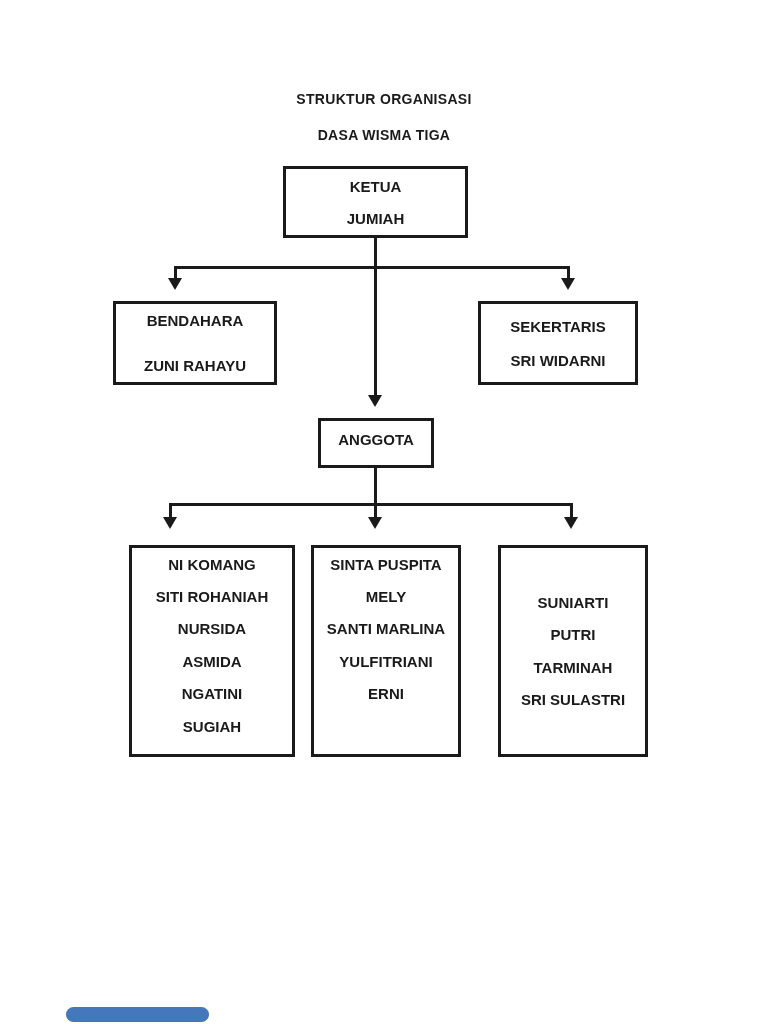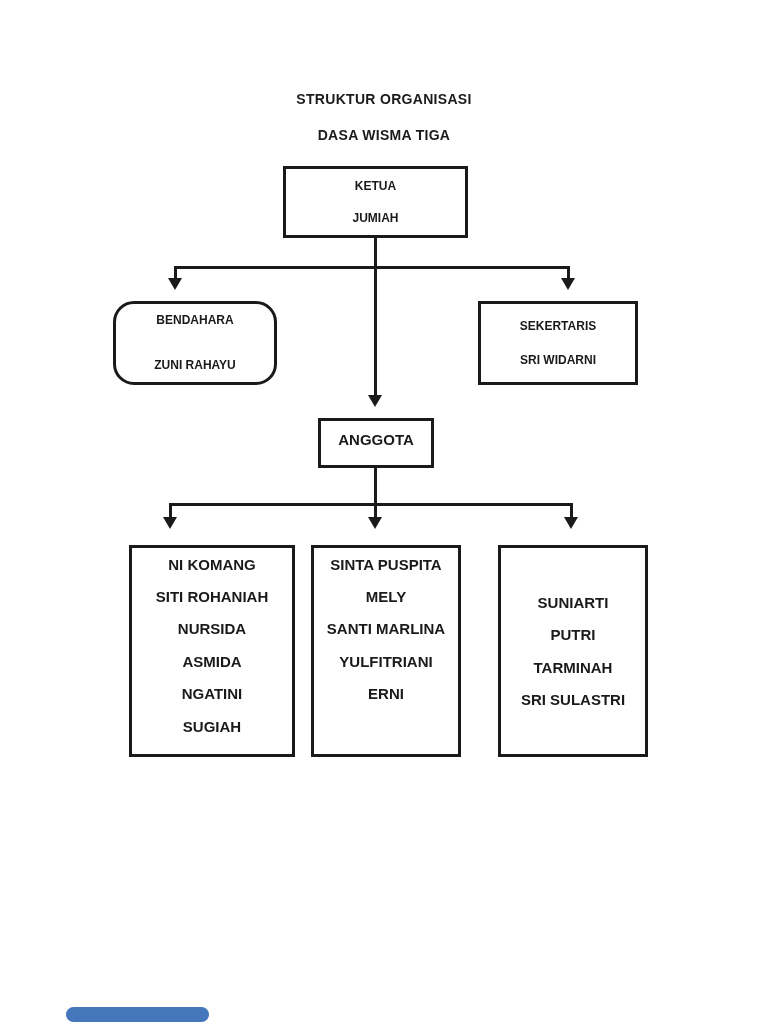--- a/index.html
+++ b/index.html
@@ -17,24 +17,24 @@
     color: var(--text);
   }
   .title-1 { top: 88px; }
   .title-2 { top: 124px; }
 
   .box {
     position: absolute; box-sizing: border-box; background: var(--bg);
     border: 3px solid var(--line); font-weight: 700; color: var(--text);
   }
   .box2 { display: flex; flex-direction: column; align-items: center; justify-content: center; }
-  .box2 .bline { line-height: 21px; font-size: 12px; text-align: center; }
+  .box2 .bline { line-height: 21px; font-size: 15px; text-align: center; }
 
   .node-ketua      { left: 283px; top: 166px; width: 185px; height: 72px; gap: 11px; }
-  .node-bendahara  { left: 113px; top: 301px; width: 164px; height: 84px; gap: 24px; border-radius: 21px; }
+  .node-bendahara  { left: 113px; top: 301px; width: 164px; height: 84px; gap: 24px; }
   .node-sekertaris { left: 478px; top: 301px; width: 160px; height: 84px; gap: 13px; }
   .node-anggota    { left: 318px; top: 418px; width: 116px; height: 50px;
                      display: flex; justify-content: center; align-items: flex-start; padding-top: 8px; }
   .node-anggota .bline { line-height: 21px; font-size: 15px; }
 
   .group { top: 545px; height: 212px; display: flex; flex-direction: column; }
   .group-1 { left: 113px; width: 166px; margin-left: 16px; }
   .group-2 { left: 311px; width: 150px; }
   .group-3 { left: 498px; width: 150px; justify-content: center; }
   .member {

